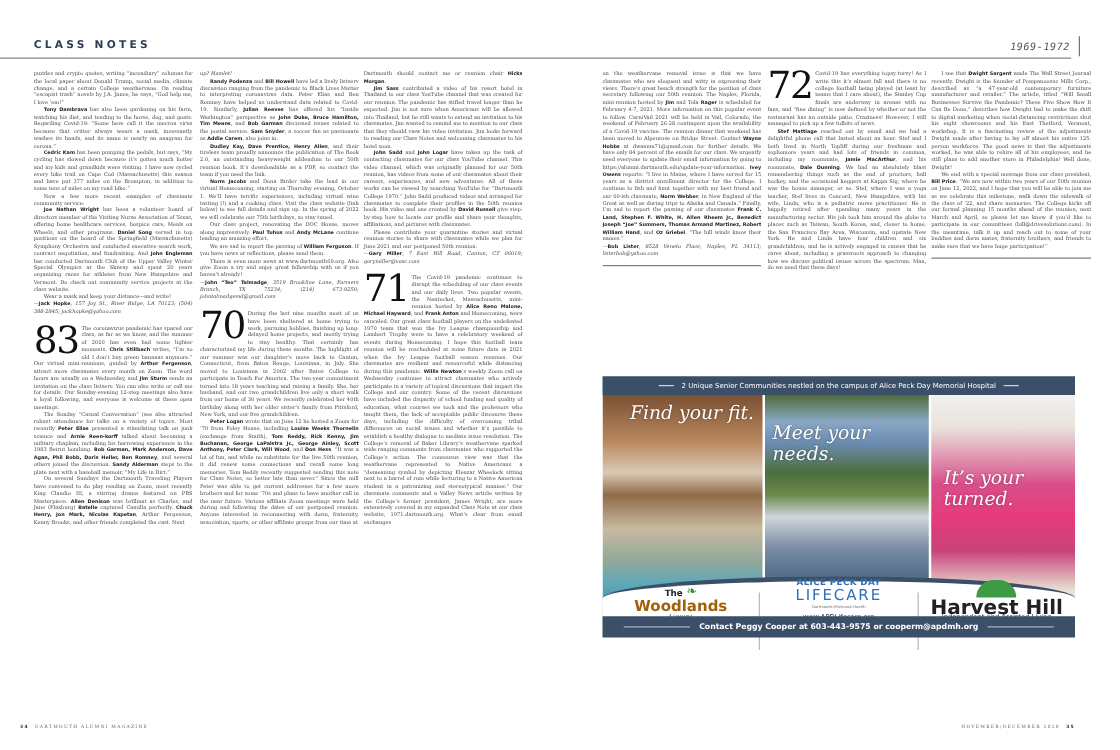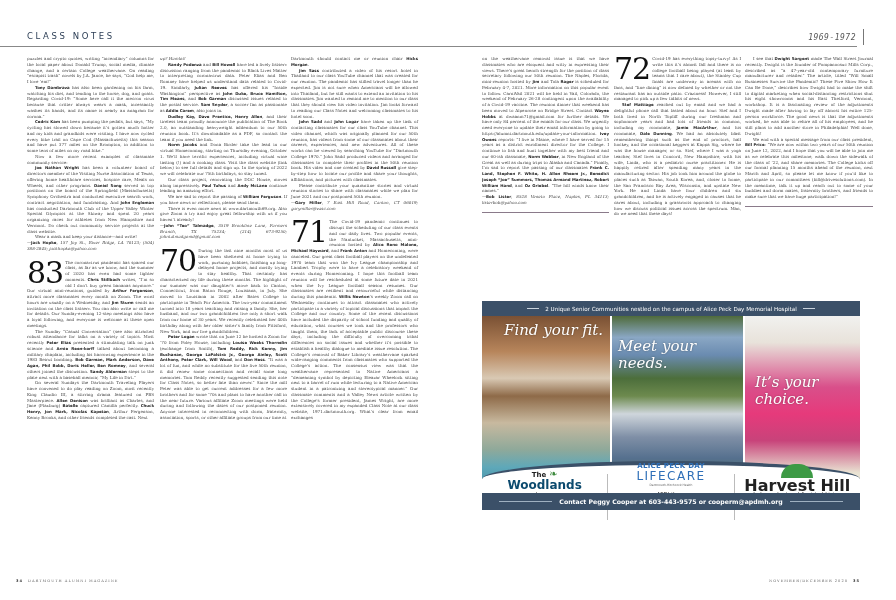--- a/index.html
+++ b/index.html
@@ -1,20 +1,20 @@
 <!DOCTYPE html>
 <html><head>
 <meta charset="utf-8">
 <style>
   * { box-sizing: border-box; margin: 0; padding: 0; }
   html, body { width: 896px; height: 600px; background: #fff; overflow: hidden; }
   body { position: relative; font-family: "DejaVu Serif", serif; color: #333; }
 
   .header { position: absolute; left: 0; top: 0; width: 896px; height: 47px; }
-  .section-title { position: absolute; left: 27px; top: 31px; font-family: "DejaVu Sans", sans-serif; font-weight: normal; font-size: 8.5px; letter-spacing: 2.6px; color: #2c3e55; text-align: right; }
+  .section-title { position: absolute; left: 27px; top: 31px; font-family: "DejaVu Sans", sans-serif; font-weight: bold; font-size: 8.5px; letter-spacing: 2.6px; color: #2c3e55; text-align: right; }
   .year-range { position: absolute; right: 40px; top: 33px; font-family: "DejaVu Sans Mono", monospace; font-style: italic; font-size: 8px; color: #555; letter-spacing: 0.5px; text-align: right; }
   .year-bar { position: absolute; right: 32px; top: 29px; width: 1px; height: 16px; background: #777; }
   .header-rule { position: absolute; left: 0; top: 46px; width: 857px; height: 1px; background: #888; }
 
   .col { position: absolute; top: 56px; width: 127px; font-size: 4.1px; line-height: 5.75px; color: #444; text-align: justify; }
   .col p { text-indent: 8px; margin: 0; }
   .col p.noindent { text-indent: 0; }
   .col b { font-family: "DejaVu Sans", sans-serif; font-weight: bold; color: #222; font-size: 3.9px; }
   .col i { font-style: italic; }
   .signoff { text-indent: 0 !important; font-style: italic; }
@@ -35,21 +35,21 @@
   .photo { position: relative; height: 100%; overflow: hidden; }
   .photo1 { width: 128px; background: linear-gradient(180deg, #7a5134 0%, #b7855b 20%, #d9c9b4 35%, #8e6a48 45%, #c8b99f 60%, #8fa99a 75%, #5ea8b9 85%, #3f8aa3 100%); }
   .photo2 { width: 131px; margin-left: 2px; background: linear-gradient(180deg, #4f6b3b 0%, #8aa7c4 12%, #6a8bb0 22%, #4c6e3b 35%, #6d8a4e 45%, #cfd6dc 55%, #7f8fa6 68%, #55708e 80%, #5c7842 100%); }
   .photo3 { width: 115px; margin-left: 2px; background: linear-gradient(180deg, #f1f1ef 0%, #e8e2da 15%, #d94f8a 40%, #e63a7b 55%, #c8437a 70%, #e9e2d2 88%, #f3eee5 100%); }
   .photo-text { position: absolute; font-family: "DejaVu Serif", serif; font-style: italic; color: #fff; font-size: 15px; line-height: 17px; text-shadow: 0 0 2px rgba(0,0,0,0.4); }
   .ad-bottom { position: absolute; left: 0; top: 160px; width: 378px; height: 48px; background: #fff; border-top-left-radius: 50% 18px; border-top-right-radius: 50% 18px; border-top: 4px solid #3b5068; }
   .ad-logos { position: absolute; left: 0; top: 177px; width: 378px; height: 62px; display: flex; }
   .logo-block { flex: 1; display: flex; flex-direction: column; align-items: center; justify-content: flex-end; padding-bottom: 2px; font-family: "DejaVu Sans", sans-serif; color: #333; }
   .logo-sep { width: 1px; height: 46px; background: #bbb; margin-top: 10px; }
   .woodlands-the { font-size: 7px; font-weight: bold; color: #222; line-height: 7px; }
-  .woodlands-name { font-size: 12px; font-weight: bold; color: #0c4a6e; line-height: 13px; }
+  .woodlands-name { font-size: 12px; font-weight: bold; color: #a16207; line-height: 13px; }
   .sub { font-size: 5.4px; line-height: 7px; color: #333; text-align: center; }
   .apd-title { font-size: 7px; font-weight: bold; color: #2e6fb8; letter-spacing: 0.3px; margin-top: 36px; }
   .apd-life { font-size: 12px; color: #2e6fb8; letter-spacing: 1.5px; line-height: 13px; }
   .apd-sub { font-size: 3px; color: #666; margin-bottom: 5px; }
   .harvest-icon { width: 32px; height: 16px; background: #3d9a45; border-top-left-radius: 16px 16px; border-top-right-radius: 16px 16px; margin-bottom: 2px; }
   .harvest-name { font-size: 16px; font-weight: bold; color: #222; line-height: 12px; }
   .contact-bar { position: absolute; left: 482px; top: 493px; width: 378px; height: 17px; background: #3b5068; display: flex; align-items: center; justify-content: center; gap: 7px; }
   .contact-bar .line { width: 53px; height: 1px; background: #9fb0c0; }
   .contact-bar span.txt { font-family: "DejaVu Sans", sans-serif; font-size: 6.2px; font-weight: bold; color: #fff; }
 
@@ -139,21 +139,21 @@
     <span class="line"></span>
   </div>
   <div class="ad-photos">
     <div class="photo photo1">
       <div class="photo-text" style="left:22px; top:6px;">Find your fit.</div>
     </div>
     <div class="photo photo2">
       <div class="photo-text" style="left:6px; top:22px;">Meet your needs.</div>
     </div>
     <div class="photo photo3">
-      <div class="photo-text" style="left:10px; top:58px;">It’s your choice.</div>
+      <div class="photo-text" style="left:10px; top:58px;">It’s your turned.</div>
     </div>
   </div>
   <div class="ad-bottom"></div>
   <div class="ad-logos" style="top:163px; height:30px;">
     <div class="logo-block">
       <div style="display:flex; align-items:flex-end; gap:3px;">
         <span class="woodlands-the">The</span>
         <span style="color:#3d8a3d; font-size:10px; line-height:10px;">❧</span>
       </div>
       <div class="woodlands-name">Woodlands</div>

